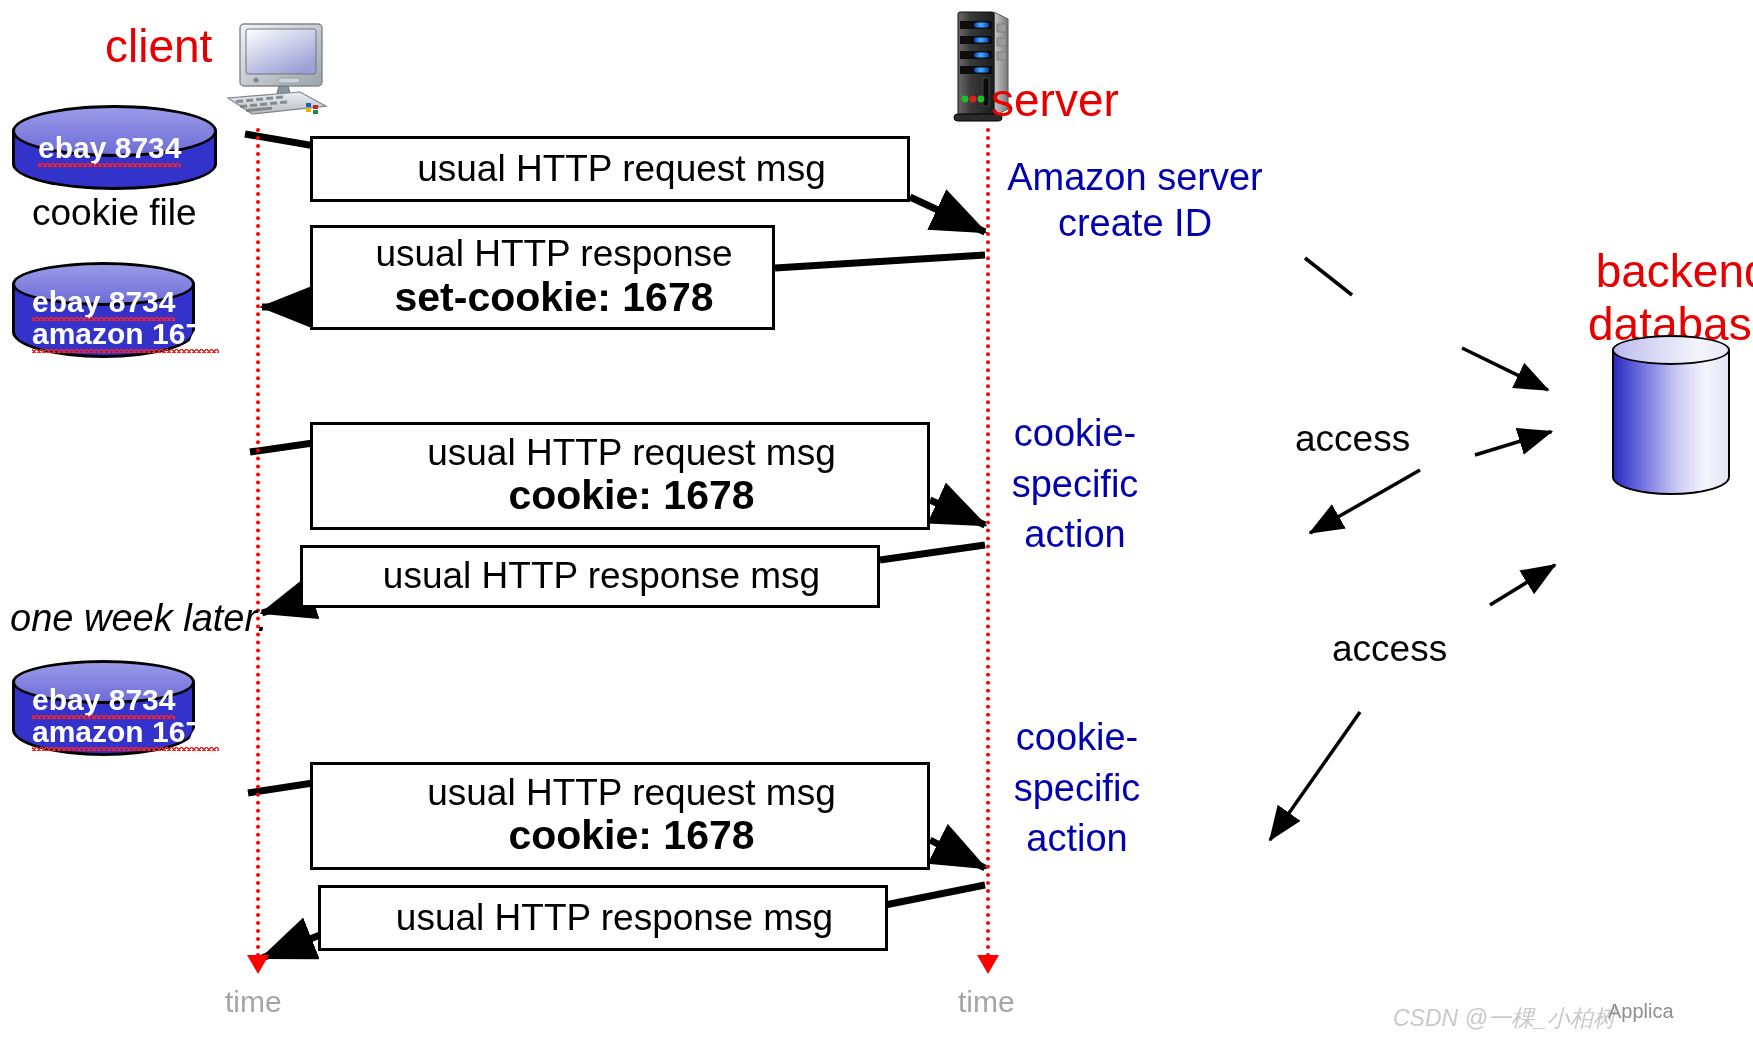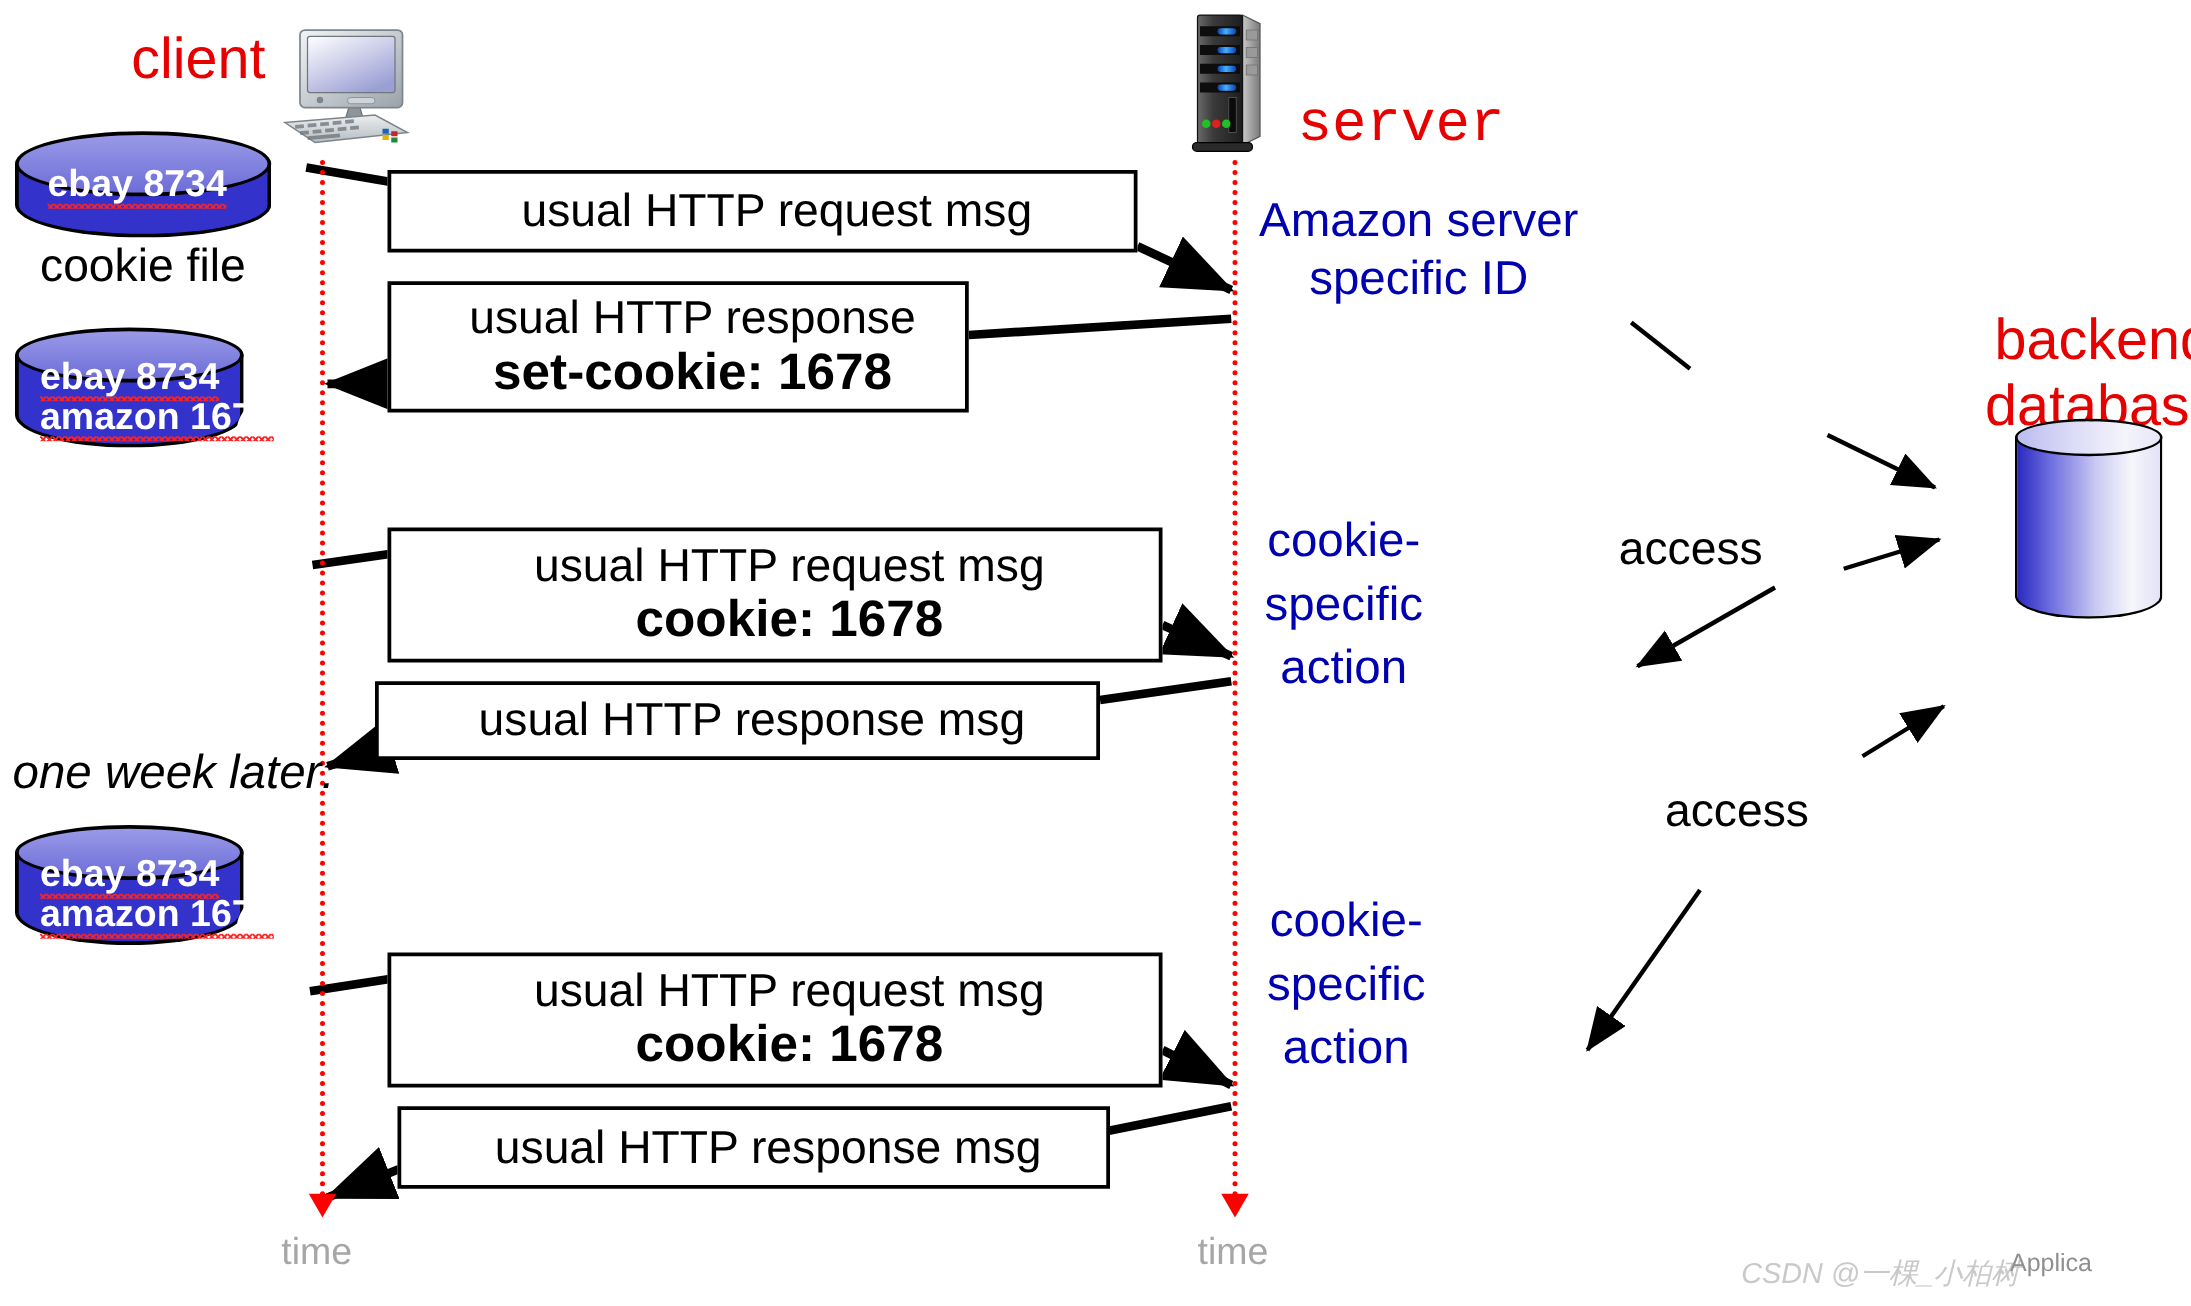--- a/index.html
+++ b/index.html
@@ -201,21 +201,21 @@
 
     <rect x="33" y="72" width="6" height="28" fill="#0b0b0b" stroke="#555" stroke-width="0.7"></rect>
 
     <circle cx="15" cy="93" r="3.4" fill="#22c024"></circle>
     <circle cx="23" cy="93" r="3.4" fill="#e02020"></circle>
     <circle cx="31" cy="93" r="3.4" fill="#22c024"></circle>
 
     <rect x="4" y="108" width="48" height="7" rx="3.5" fill="#2a2a2a" stroke="#000" stroke-width="1"></rect>
   </svg>
 
-  <div class="abs lbl-red" style="left:1038px; top:76px;font-family:Liberation Mono, monospace;">server</div>
+  <div class="abs lbl-red" style="left:991px; top:76px;">server</div>
 
   <div class="timeline" style="left:256px; top:128px; height:830px;"></div>
   <div class="tl-arrow" style="left:247px; top:955px;"></div>
   <div class="abs lbl-time" style="left:225px; top:985px;">time</div>
 
   <div class="timeline" style="left:986px; top:128px; height:830px;"></div>
   <div class="tl-arrow" style="left:977px; top:955px;"></div>
   <div class="abs lbl-time" style="left:958px; top:985px;">time</div>
 
   <div class="abs cyl" style="left:12px; top:105px; width:205px; height:85px;">
@@ -269,21 +269,21 @@
     <div class="l1">usual HTTP request msg</div>
     <div class="l2">cookie: 1678</div>
   </div>
 
   <div class="msgbox abs" style="left:318px; top:885px; width:570px; height:66px;">
     <div class="l1">usual HTTP response msg</div>
   </div>
 
   <div class="abs lbl-blue" style="left:1000px; top:155px; width:270px;">
     <div>Amazon server</div>
-    <div>specific ID</div>
+    <div>create ID</div>
   </div>
 
   <div class="abs lbl-blue" style="left:1000px; top:408px; width:150px; line-height:1.33;">
     <div>cookie-</div>
     <div>specific</div>
     <div>action</div>
   </div>
 
   <div class="abs lbl-blue" style="left:1002px; top:712px; width:150px; line-height:1.33;">
     <div>cookie-</div>

